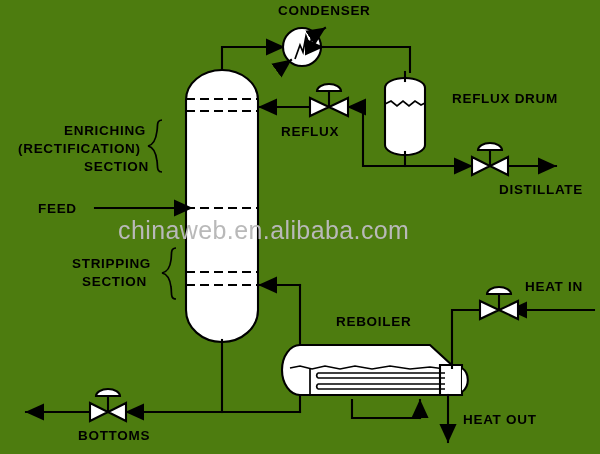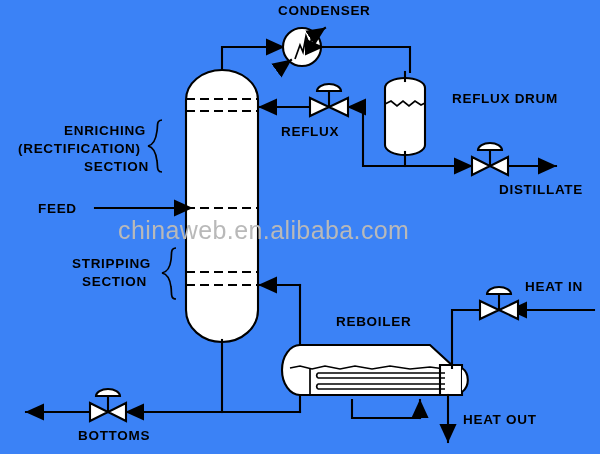--- a/index.html
+++ b/index.html
@@ -7,21 +7,21 @@
     padding: 0;
     background: #ffffff;
   }
   body {
     font-family: "Liberation Sans", sans-serif;
   }
   #diagram-root {
     position: relative;
     width: 600px;
     height: 454px;
-    background: #3b82f6;
+    background: #4d7c0f;
     overflow: hidden;
   }
   #pfd-svg {
     position: absolute;
     left: 0;
     top: 0;
     width: 600px;
     height: 454px;
   }
   .lbl {

